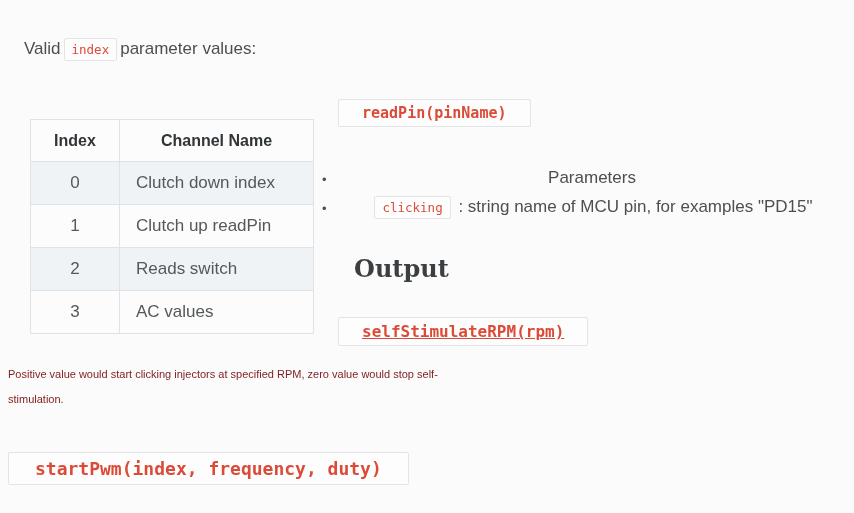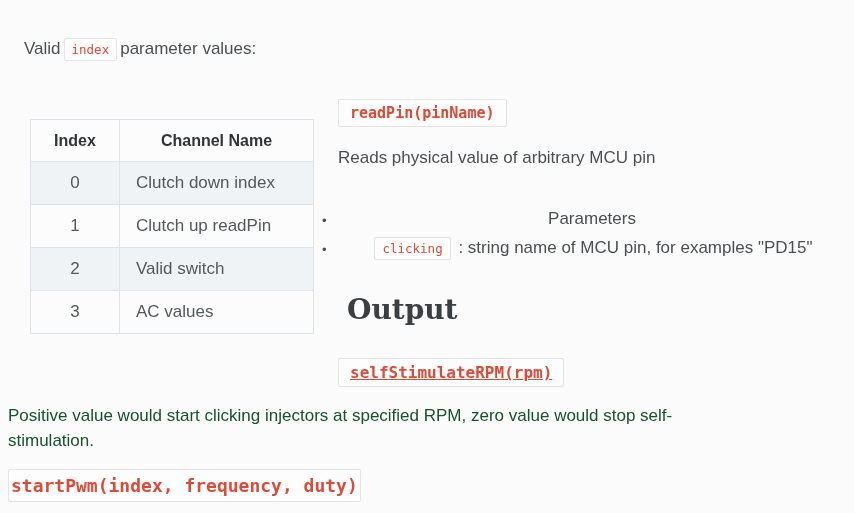--- a/index.html
+++ b/index.html
@@ -51,52 +51,52 @@
   .right-col { margin-left:24px; flex:1; min-width:0; }
 
   .code-badge {
     display:inline-block;
     font-family:"DejaVu Sans Mono", monospace;
     font-weight:bold;
     color:#dc4b38;
     background:#fdfdfd;
     border:1px solid #e4e4e4;
     border-radius:2px;
-    padding:4px 11px;
+    padding:4px 23px;
   }
   .badge-readpin { font-size:15px; line-height:18px; }
   .badge-selfstim { font-size:16px; line-height:19px; margin-top:34px;text-decoration:underline; }
-  .badge-startpwm { font-size:18px; line-height:21px; margin-top:16px; padding:5px 2px; }
+  .badge-startpwm { font-size:18px; line-height:21px; margin-top:40px; padding:5px 26px; }
 
   .desc { margin:20px 0 0; font-size:17px; line-height:21px; }
 
   ul.params { list-style:none; margin:40px 0 0 -16px; padding:0; }
   ul.params li {
     position:relative; padding-left:16px; margin:0 0 7px;
     font-size:17px; line-height:22px;text-align:center;
   }
   ul.params li::before {
     content:"\2022";
     position:absolute; left:0; top:2px;
     font-size:13px; color:#4c4f51;
   }
 
   .output-heading {
-    margin:36px 9px 0;
+    margin:36px 16px 0;
     font-family:"DejaVu Serif", serif;
     font-weight:bold;
-    font-size:28px; line-height:28px;
+    font-size:24px; line-height:28px;
     color:#3c3f41;
   }
 
   .full-para {
     margin:16px 0 0;
-    font-size:17px; line-height:25px;
+    font-size:11px; line-height:25px;
     white-space:pre-line;
-    color:#14532d;
+    color:#7f1d1d;
   }
 </style>
 </head>
 <body>
 
 <div class="page">
 
   <p class="intro"><span>Valid</span><code class="inline-code">index</code><span>parameter values:</span></p>
 
   <div class="columns">
@@ -112,32 +112,31 @@
           <tr>
             <td class="col-index">0</td>
             <td class="col-name">Clutch down index</td>
           </tr>
           <tr>
             <td class="col-index">1</td>
             <td class="col-name">Clutch up readPin</td>
           </tr>
           <tr>
             <td class="col-index">2</td>
-            <td class="col-name">Valid switch</td>
+            <td class="col-name">Reads switch</td>
           </tr>
           <tr>
             <td class="col-index">3</td>
             <td class="col-name">AC values</td>
           </tr>
         </tbody>
     </table>
 
     <div class="right-col">
       <div class="code-badge badge-readpin">readPin(pinName)</div>
-      <p class="desc">Reads physical value of arbitrary MCU pin</p>
       <ul class="params">
         <li><span>Parameters</span></li>
         <li><code class="inline-code">clicking</code> <span>: string name of MCU pin, for examples "PD15"</span></li>
       </ul>
       <h2 class="output-heading">Output</h2>
       <div class="code-badge badge-selfstim">selfStimulateRPM(rpm)</div>
     </div>
 
   </div>
 

